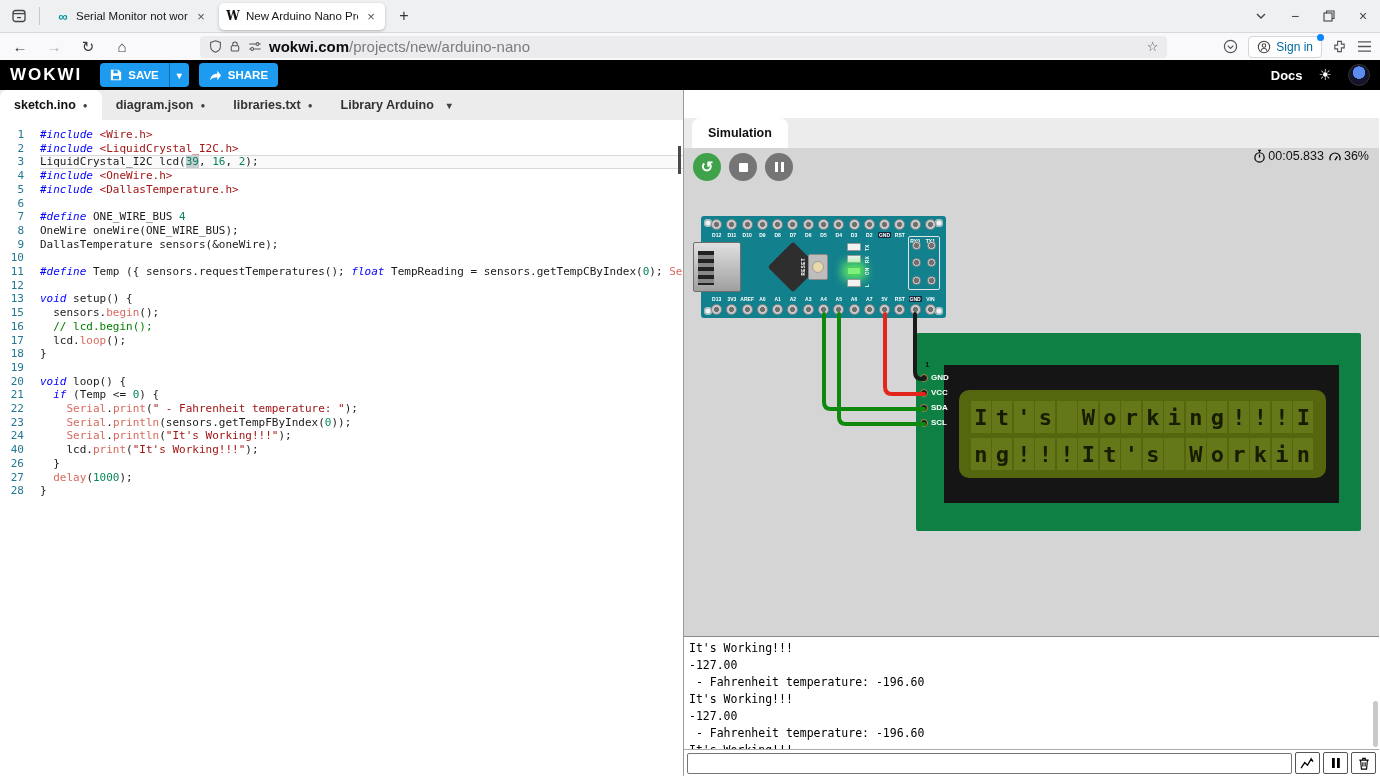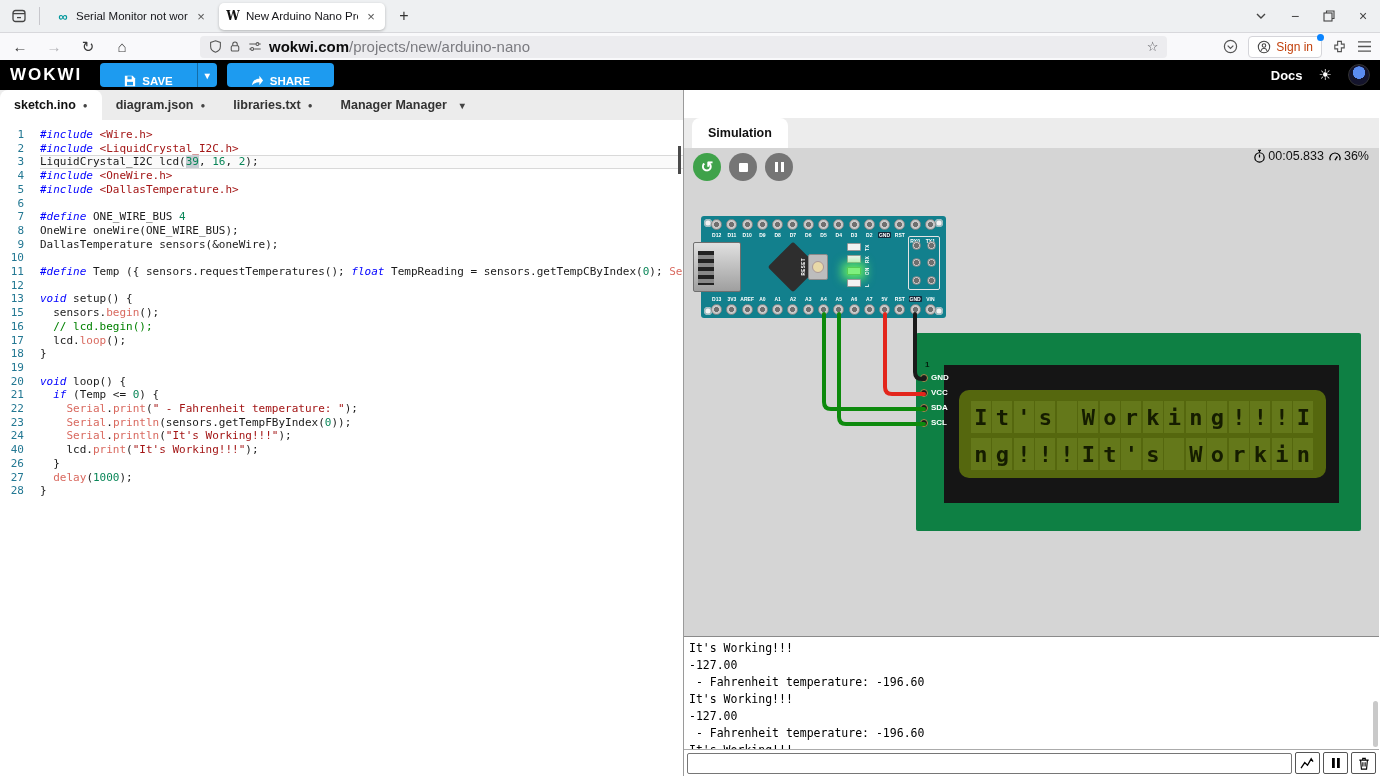--- a/index.html
+++ b/index.html
@@ -23,28 +23,28 @@
 
   
   .toolbar { height:27px; background:#f9f9fb; display:flex; align-items:center; padding:0 8px; gap:10px; }
   .navbtn { width:24px; height:22px; display:flex; align-items:center; justify-content:center; font-size:15px; color:#3a3a3a; border-radius:4px; }
   .navbtn.disabled { color:#b2b2b6; }
   .urlbar { flex:1; height:22px; margin:0 46px 0 56px; background:#ececef; border-radius:4px; display:flex; align-items:center; padding:0 9px; gap:7px; }
   .urltext { font-size:15px; color:#0c0c0d; white-space:nowrap; }
   .urlpath { color:#7b7b80; }
   .url-spacer { flex:1; }
   .star { font-size:13px; color:#55555a; }
-  .signin { height:22px; display:flex; align-items:center; gap:5px; background:#fff; border:1px solid #d5d5da; border-radius:4px; padding:0 8px; position:relative; font-size:12px; color:#c2410c; }
+  .signin { height:22px; display:flex; align-items:center; gap:5px; background:#fff; border:1px solid #d5d5da; border-radius:4px; padding:0 8px; position:relative; font-size:12px; color:#0369a1; }
   .signin .dot { position:absolute; right:-3px; top:-3px; width:7px; height:7px; border-radius:50%; background:#0a84ff; }
 
   
   .appbar { height:30px; background:#000; display:flex; align-items:center; padding:0 10px; gap:10px; }
   .logo { color:#fff; font-size:17px; font-weight:bold; letter-spacing:2px; margin-right:8px; }
   .bluebtn { height:24px; background:#1d9bf0; border-radius:4px; color:#fff; font-weight:bold; font-size:11.5px; display:flex; align-items:center; }
-  .bluebtn .seg { display:flex; align-items:flex-end; gap:6px; padding:0 24px; height:100%; }
+  .bluebtn .seg { display:flex; align-items:center; gap:6px; padding:0 10px; height:100%; }
   .bluebtn .caretseg { border-left:1px solid rgba(0,0,0,.3); padding:0 7px; height:100%; display:flex; align-items:center; font-size:10px; }
   .appbar-spacer { flex:1; }
   .docs { color:#fff; font-weight:bold; font-size:13px; }
   .sun { color:#fff; font-size:15px; margin:0 6px; }
   .avatar { width:22px; height:22px; border-radius:50%; background:radial-gradient(circle at 50% 38%, #5b8cf0 0 38%, #14142c 40%); border:1px solid #333; }
 
   
   .main { display:flex; height:686px; }
   .editor-pane { width:684px; border-right:1px solid #9a9a9a; display:flex; flex-direction:column; background:#fff; }
   .etabs { height:30px; background:#ececec; display:flex; align-items:flex-end; }
@@ -250,21 +250,21 @@
         </div>
         <div class="etab">
           <span>diagram.json</span>
           <span class="dirty">●</span>
         </div>
         <div class="etab">
           <span>libraries.txt</span>
           <span class="dirty">●</span>
         </div>
         <div class="etab">
-          <span>Manager Manager</span>
+          <span>Library Arduino</span>
           <span class="ecaret">▾</span>
         </div>
       </div>
       <div class="code-area">
         <div>
             <div class="code-line"><span class="ln">1</span><span class="lt"><span class="tk-k">#include</span><span class="tk-p"> </span><span class="tk-s">&lt;Wire.h&gt;</span></span></div>
             <div class="code-line"><span class="ln">2</span><span class="lt"><span class="tk-k">#include</span><span class="tk-p"> </span><span class="tk-s">&lt;LiquidCrystal_I2C.h&gt;</span></span></div>
             <div class="code-line current"><span class="ln">3</span><span class="lt"><span class="tk-p">LiquidCrystal_I2C lcd(</span><span class="tk-nsel">39</span><span class="tk-p">, </span><span class="tk-n">16</span><span class="tk-p">, </span><span class="tk-n">2</span><span class="tk-p">);</span></span></div>
             <div class="code-line"><span class="ln">4</span><span class="lt"><span class="tk-k">#include</span><span class="tk-p"> </span><span class="tk-s">&lt;OneWire.h&gt;</span></span></div>
             <div class="code-line"><span class="ln">5</span><span class="lt"><span class="tk-k">#include</span><span class="tk-p"> </span><span class="tk-s">&lt;DallasTemperature.h&gt;</span></span></div>

